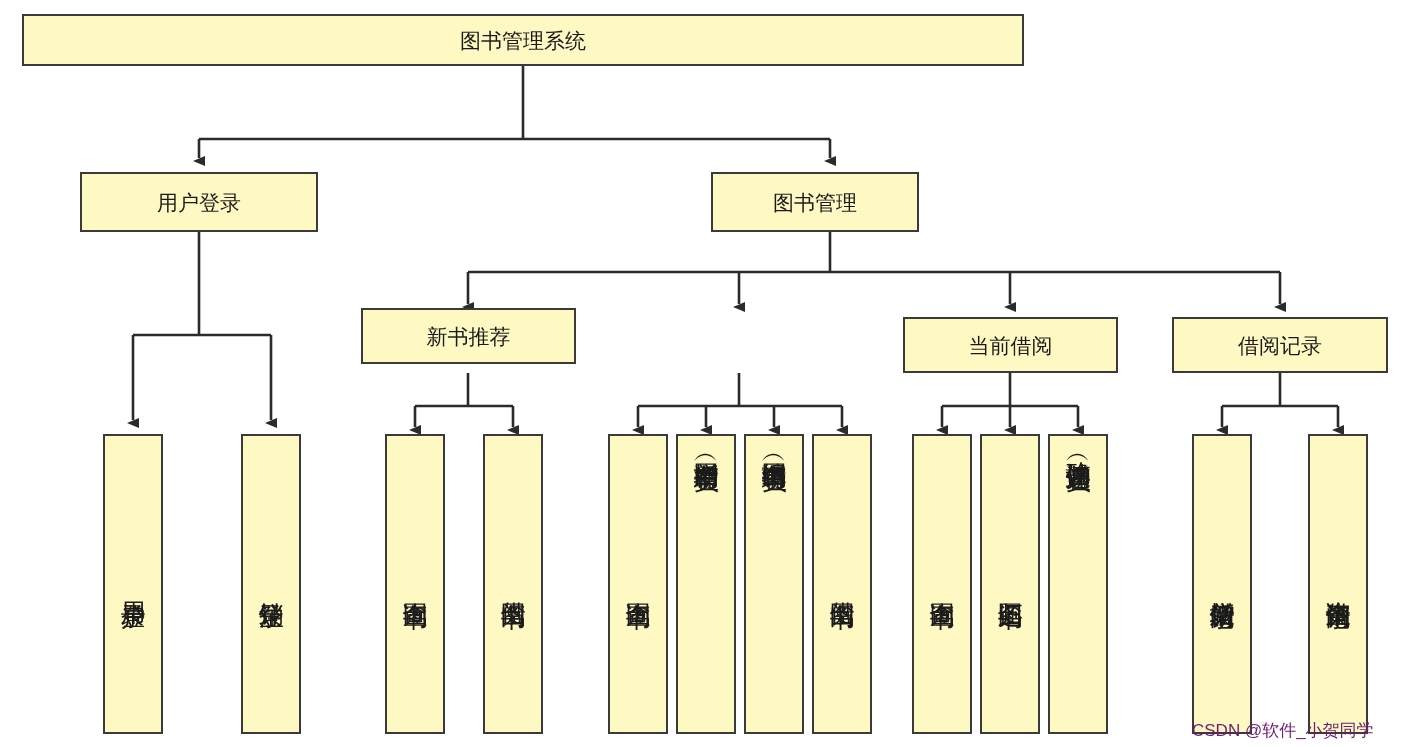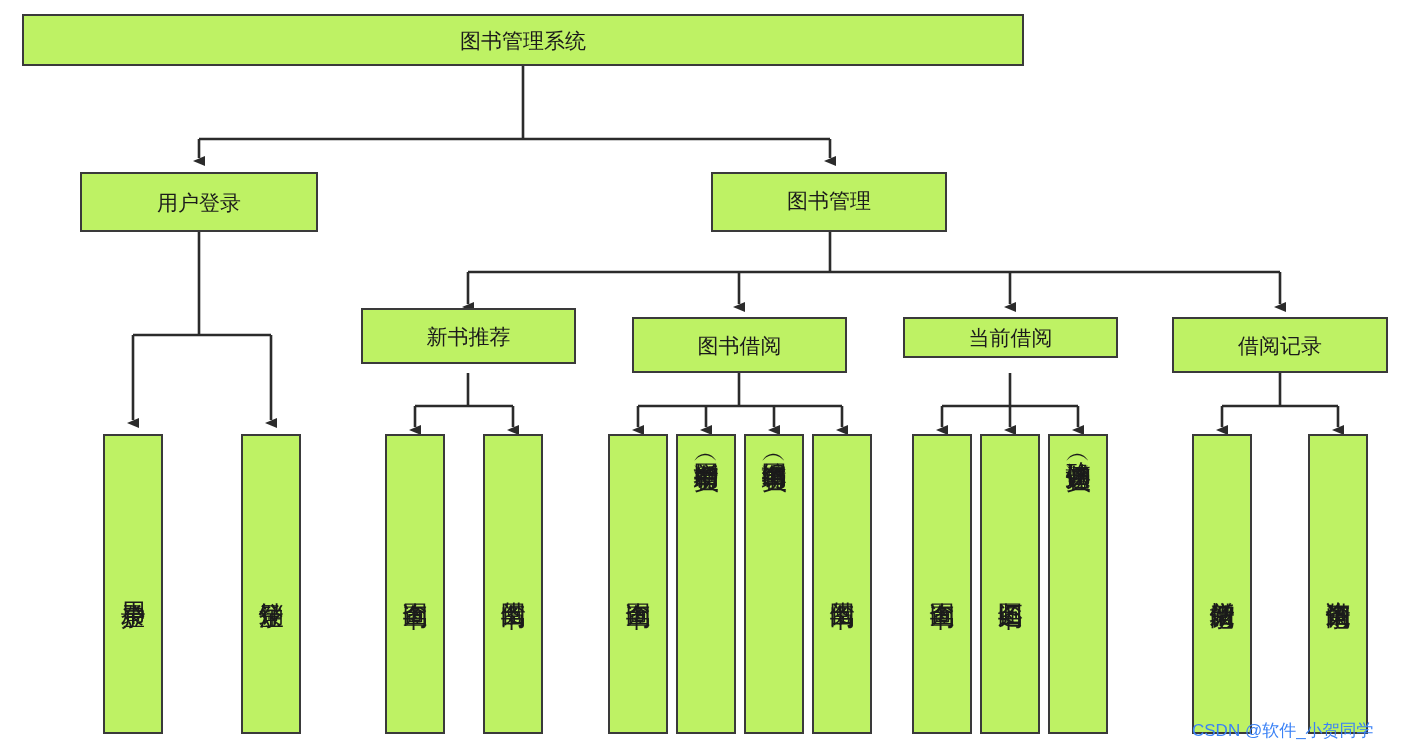--- a/index.html
+++ b/index.html
@@ -21,21 +21,21 @@
     position: absolute;
     left: 0;
     top: 0;
     width: 1405px;
     height: 747px;
     pointer-events: none;
   }
   .node {
     position: absolute;
     box-sizing: border-box;
-    background: #bef264;
+    background: #fef9c3;
     border: 2px solid #3a3a3a;
     display: flex;
     align-items: center;
     justify-content: center;
   }
   .node.h {
     
   }
   .node.h .label {
     font-size: 21px;
@@ -61,21 +61,21 @@
   .node.v.topalign {
     align-items: flex-start;
     justify-content: center;
   }
   .node.v.topalign .label {
     margin-top: 2px;
   }
   .watermark {
     position: absolute;
     font-size: 17px;
-    color: #3b82f6;
+    color: #701a75;
     white-space: nowrap;
     user-select: none;
   }
 </style>
 </head>
 <body>
 
 <div id="canvas">
 
   <svg class="connectors" viewBox="0 0 1405 747">
@@ -128,31 +128,28 @@
     </g>
   </svg>
 
   <div class="node h" style="left:22px; top:14px; width:1002px; height:52px;">
     <span class="label">图书管理系统</span>
   </div>
 
   <div class="node h" style="left:80px; top:172px; width:238px; height:60px;">
     <span class="label">用户登录</span>
   </div>
-  <div class="node h" style="left:711px; top:172px; width:236px; height:60px;font-family:Liberation Mono, monospace;">
+  <div class="node h" style="left:711px; top:172px; width:208px; height:60px;">
     <span class="label">图书管理</span>
   </div>
 
   <div class="node h" style="left:361px; top:308px; width:215px; height:56px;">
     <span class="label">新书推荐</span>
   </div>
-  <div class="node h" style="left:632px; top:317px; width:215px; height:56px;">
-    <span class="label">图书借阅</span>
-  </div>
-  <div class="node h" style="left:903px; top:317px; width:215px; height:41px;">
+  <div class="node h" style="left:903px; top:317px; width:215px; height:56px;">
     <span class="label">当前借阅</span>
   </div>
   <div class="node h" style="left:1172px; top:317px; width:216px; height:56px;align-items:center;">
     <span class="label">借阅记录</span>
   </div>
 
   <div class="node v" style="left:103px; top:434px; width:60px; height:300px;">
     <span class="label">用户登录</span>
   </div>
   <div class="node v" style="left:241px; top:434px; width:60px; height:300px;">

